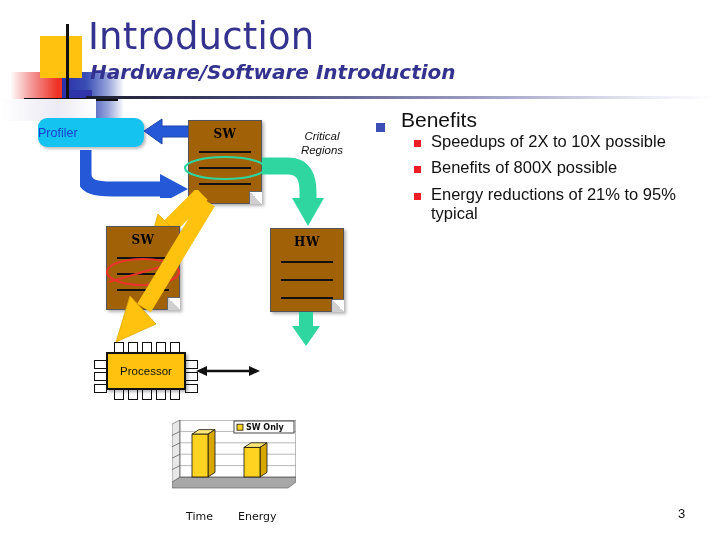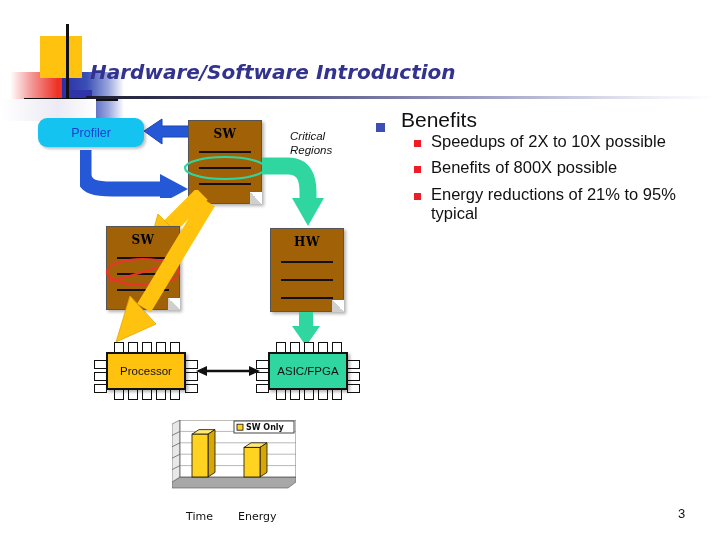--- a/index.html
+++ b/index.html
@@ -40,21 +40,21 @@
     position:absolute;left:0px;top:99px;width:96px;height:22px;
     background:linear-gradient(90deg,#ffffff 0%,#eceaf4 60%,#ffffff 100%);
   }
 
   
   .diagram{position:absolute;left:0;top:104px;width:372px;height:400px;}
 
   .profiler{
     position:absolute;left:38px;top:14px;width:106px;height:29px;border-radius:9px;
     background:#15c3f0;color:#1c3fcf;font-size:12.5px;
-    display:flex;align-items:center;justify-content:center;
+    display:flex;align-items:center;
     box-shadow:2px 2px 3px rgba(0,0,0,.25);
   }
 
   .doc{
     position:absolute;background:#a16207;border:1.6px solid #555;
     box-shadow:2px 2px 3px rgba(0,0,0,.3);
   }
   .doc .doc-title{
     position:absolute;left:0;right:0;top:6px;text-align:center;
     font-family:"DejaVu Serif", serif;font-weight:bold;font-size:12px;color:#000;
@@ -113,20 +113,21 @@
 
   <div class="logo-wrap">
     <div class="logo-redgrad"></div>
     <div class="logo-bluegrad"></div>
     <div class="logo-yellow"></div>
     <div class="logo-bluesq"></div>
     <div class="logo-vline"></div>
     <div class="logo-hline"></div>
   </div>
 
+  <div class="title-main">Introduction</div>
   <div class="title-sub">Hardware/Software Introduction</div>
   <div class="title-rule-soft"></div>
   <div class="title-rule"></div>
 
   <div class="diagram">
 
     <div class="profiler">
       <span>Profiler</span>
     </div>
 
@@ -145,21 +146,21 @@
       <div class="doc-title">SW</div>
       <div class="ln" style="top:30px;"></div>
       <div class="ln" style="top:46px;"></div>
       <div class="ln" style="top:62px;"></div>
       <div class="fold"></div>
       <svg width="86" height="30" style="position:absolute;left:-7px;top:32px;">
         <ellipse cx="43" cy="15" rx="40" ry="11" fill="none" stroke="#2fd6a0" stroke-width="2.2"></ellipse>
       </svg>
     </div>
 
-    <div style="position:absolute;left:290px;top:26px;width:64px;text-align:left;
+    <div style="position:absolute;left:290px;top:26px;width:64px;text-align:center;
                 font-size:11.5px;font-style:italic;line-height:1.18;color:#111;">Critical Regions</div>
 
     <svg width="78" height="72" style="position:absolute;left:258px;top:50px;">
       <path d="M4,12 L30,12 C46,12 50,24 50,38 L50,48" fill="none" stroke="#2fd6a0" stroke-width="17" stroke-linecap="butt"></path>
       <polygon points="34,44 50,72 66,44" fill="#2fd6a0"></polygon>
     </svg>
 
     <div class="doc hw1">
       <div class="doc-title">HW</div>
       <div class="ln" style="top:32px;"></div>
@@ -216,41 +217,20 @@
         <span>Processor</span>
       </div>
     </div>
 
     <svg class="bidir" viewBox="0 0 64 12">
       <line x1="8" y1="6" x2="56" y2="6" stroke="#111" stroke-width="2.4"></line>
       <polygon points="0,6 11,1 11,11" fill="#111"></polygon>
       <polygon points="64,6 53,1 53,11" fill="#111"></polygon>
     </svg>
 
-    <div class="chip asic" style="left:256px;top:238px;width:104px;height:58px;">
-      <div class="pin" style="left:20px;top:0px;width:8px;height:11px;"></div>
-      <div class="pin" style="left:34px;top:0px;width:8px;height:11px;"></div>
-      <div class="pin" style="left:48px;top:0px;width:8px;height:11px;"></div>
-      <div class="pin" style="left:62px;top:0px;width:8px;height:11px;"></div>
-      <div class="pin" style="left:76px;top:0px;width:8px;height:11px;"></div>
-      <div class="pin" style="left:20px;bottom:0px;width:8px;height:11px;"></div>
-      <div class="pin" style="left:34px;bottom:0px;width:8px;height:11px;"></div>
-      <div class="pin" style="left:48px;bottom:0px;width:8px;height:11px;"></div>
-      <div class="pin" style="left:62px;bottom:0px;width:8px;height:11px;"></div>
-      <div class="pin" style="left:76px;bottom:0px;width:8px;height:11px;"></div>
-      <div class="pin" style="left:0px;top:18px;width:11px;height:7px;"></div>
-      <div class="pin" style="left:0px;top:30px;width:11px;height:7px;"></div>
-      <div class="pin" style="left:0px;top:42px;width:11px;height:7px;"></div>
-      <div class="pin" style="right:0px;top:18px;width:11px;height:7px;"></div>
-      <div class="pin" style="right:0px;top:30px;width:11px;height:7px;"></div>
-      <div class="pin" style="right:0px;top:42px;width:11px;height:7px;"></div>
-      <div class="body">
-        <span>ASIC/FPGA</span>
-      </div>
-    </div>
   </div>
 
   <div class="bullets">
     <div class="b1">
       <div class="mk"></div>
       <div class="tx">Benefits</div>
     </div>
     <div class="b2wrap">
       <div class="b2">
         <div class="mk"></div>

